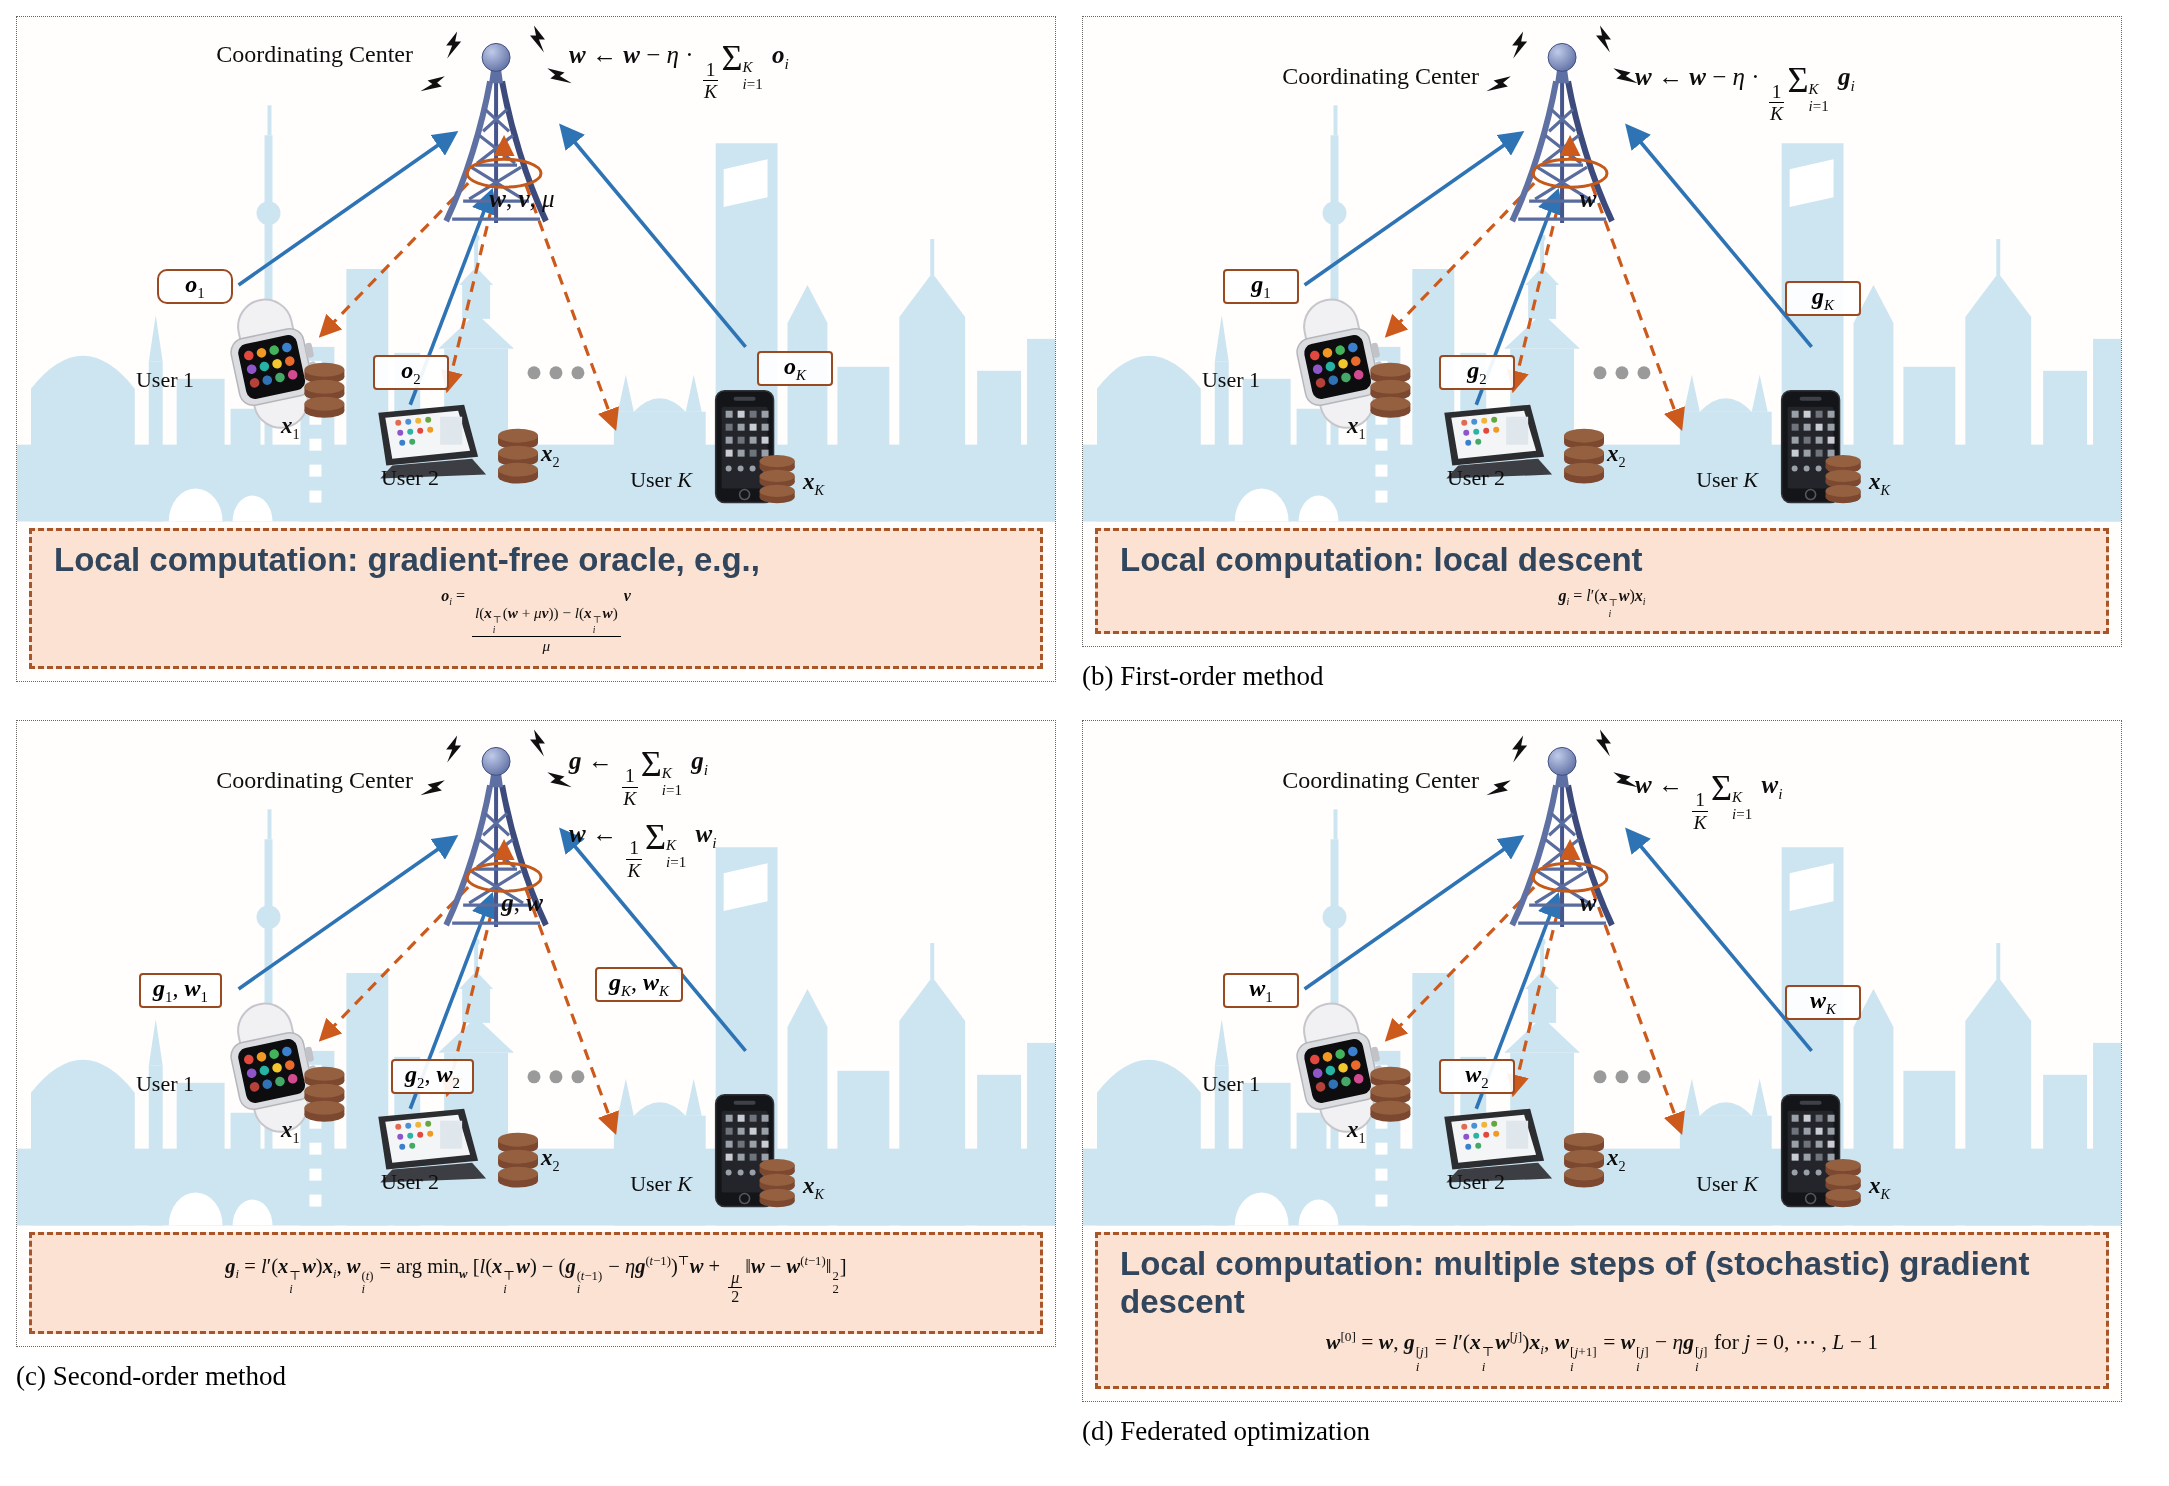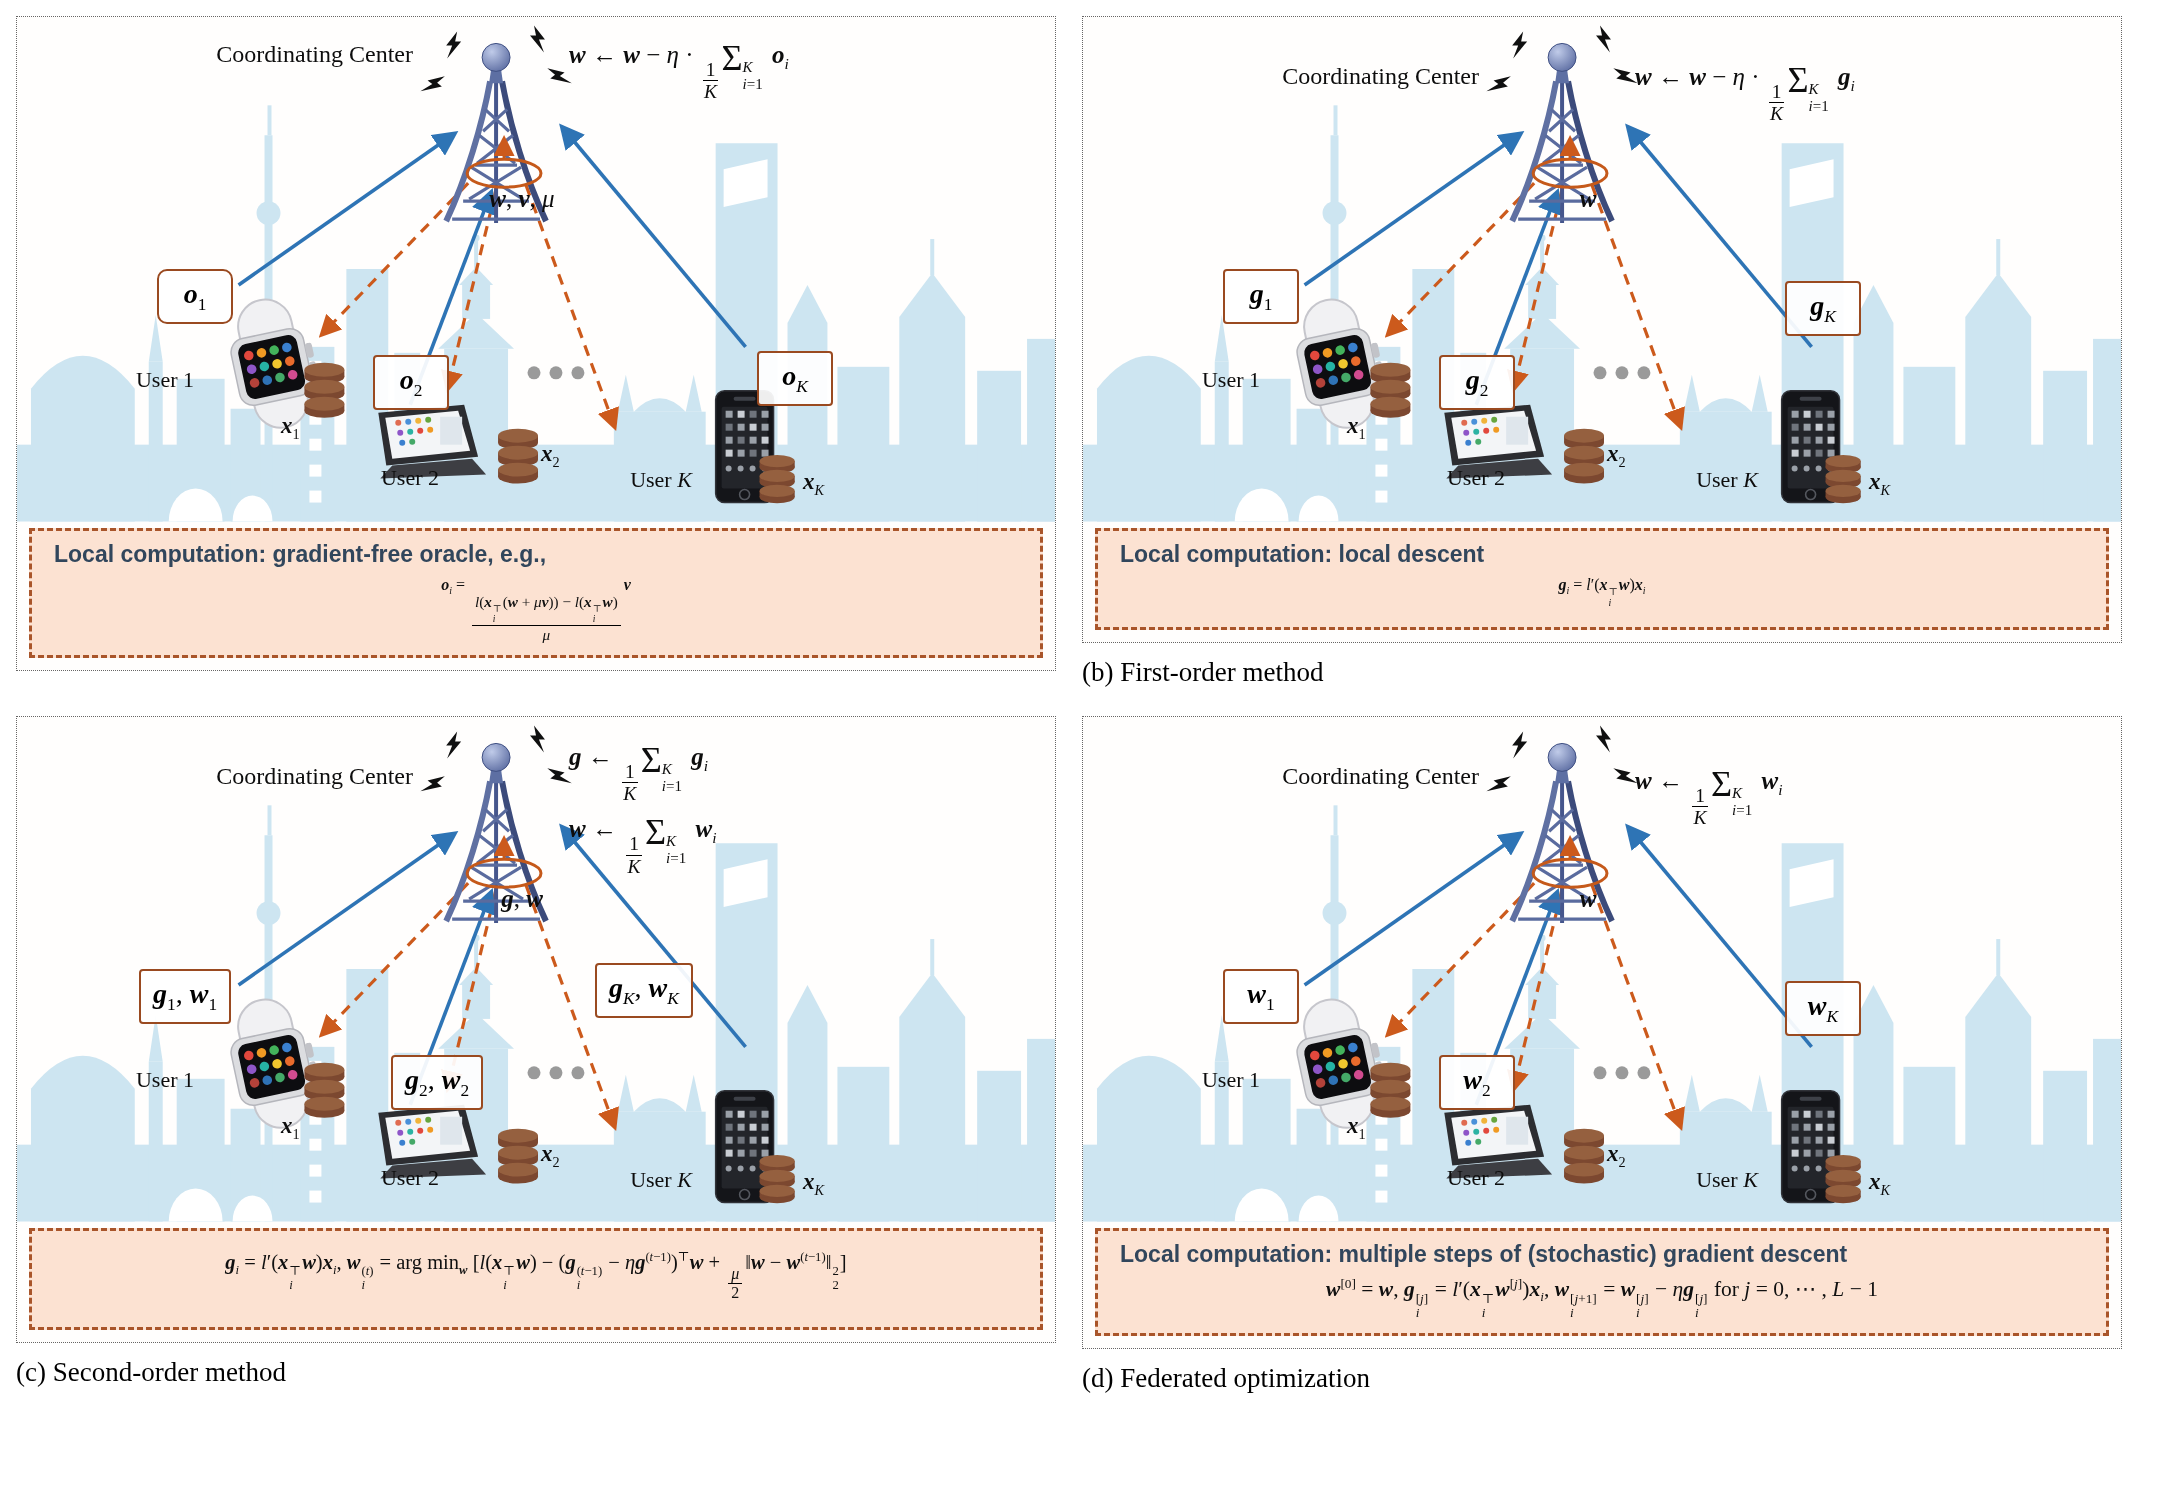--- a/index.html
+++ b/index.html
@@ -16,41 +16,41 @@
   .math sub{font-size:0.62em;}
   .math sup{font-size:0.62em;}
   .center{left:138px;top:24px;width:258px;text-align:right;font-size:24px;}
   .panel-b .center,.panel-c .center,.panel-d .center{top:46px;}
   .update{left:552px;top:20px;font-size:25px;}
   .panel-b .update{top:42px;}
   .panel-c .update{top:16px;line-height:1.5;}
   .panel-d .update{top:46px;}
   .bcast{left:438px;top:168px;width:134px;text-align:center;font-size:25px;}
   .ubox{position:absolute;border:2.5px solid #9a4a20;background:rgba(255,255,255,.93);
-        text-align:center;font-size:28px;padding:7px 12px;min-width:48px;border-radius:4px;
+        text-align:center;font-size:24px;padding:0 12px;min-width:48px;border-radius:4px;
         font-family:"Liberation Serif","DejaVu Serif",serif;white-space:nowrap;}
   .panel-a .box1{border-radius:10px;}
   .box1{left:140px;top:252px;}
   .box2{left:356px;top:338px;}
   .boxk{left:702px;top:264px;}
   .panel-a .boxk{left:740px;top:334px;}
   .panel-c .boxk{left:578px;top:246px;}
   .panel-c .box1{left:122px;}
   .panel-c .box2{left:338px;margin-left:36px;}
   .user{font-size:22px;}
   .u1{left:96px;top:350px;width:104px;text-align:center;}
   .u2{left:338px;top:448px;width:110px;text-align:center;}
   .uk{left:588px;top:450px;width:112px;text-align:center;}
   .dlab{font-size:23px;}
   .x1{left:264px;top:396px;}
   .x2{left:524px;top:424px;}
   .xk{left:786px;top:452px;}
   .localbox{margin:6px 12px 12px;border:3px dashed #a9552a;background:#fce2d2;
             padding:10px 22px 12px;min-height:102px;box-sizing:border-box;}
-  .ltitle{font-family:"Liberation Sans","DejaVu Sans",sans-serif;font-weight:bold;font-size:23px;color:#31465c;}
+  .ltitle{font-family:"Liberation Sans","DejaVu Sans",sans-serif;font-weight:bold;font-size:33px;color:#31465c;}
   .lformula{margin-top:8px;text-align:center;font-size:16px;color:#101010;}
   .panel-c .lformula{font-size:20.5px;}
   .panel-d .lformula{font-size:21.5px;}
   .cap{text-align:left;font-family:"Liberation Serif","DejaVu Serif",serif;font-size:27px;margin:14px 0 26px;color:#000;}
   
   .fr{display:inline-flex;flex-direction:column;align-items:center;vertical-align:-0.62em;line-height:1.12;font-size:0.78em;margin:0 3px;}
   .fr .fn{border-bottom:1.5px solid #000;padding:0 3px;}
   .fr.big{font-size:0.95em;vertical-align:-1.15em;}
   .Sg{font-size:1.45em;display:inline-block;vertical-align:-0.18em;}
   .sl{display:inline-flex;flex-direction:column;align-items:flex-start;font-size:0.6em;line-height:1.12;vertical-align:-0.55em;margin-right:3px;}

